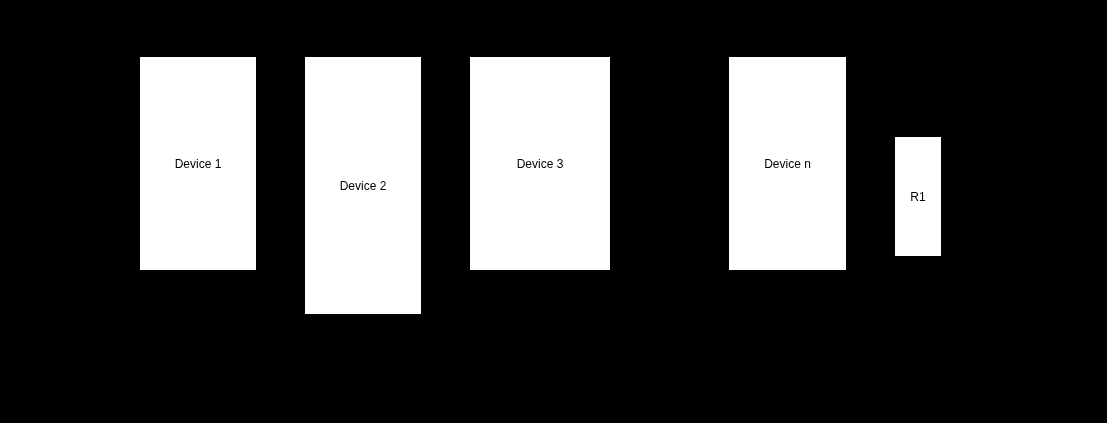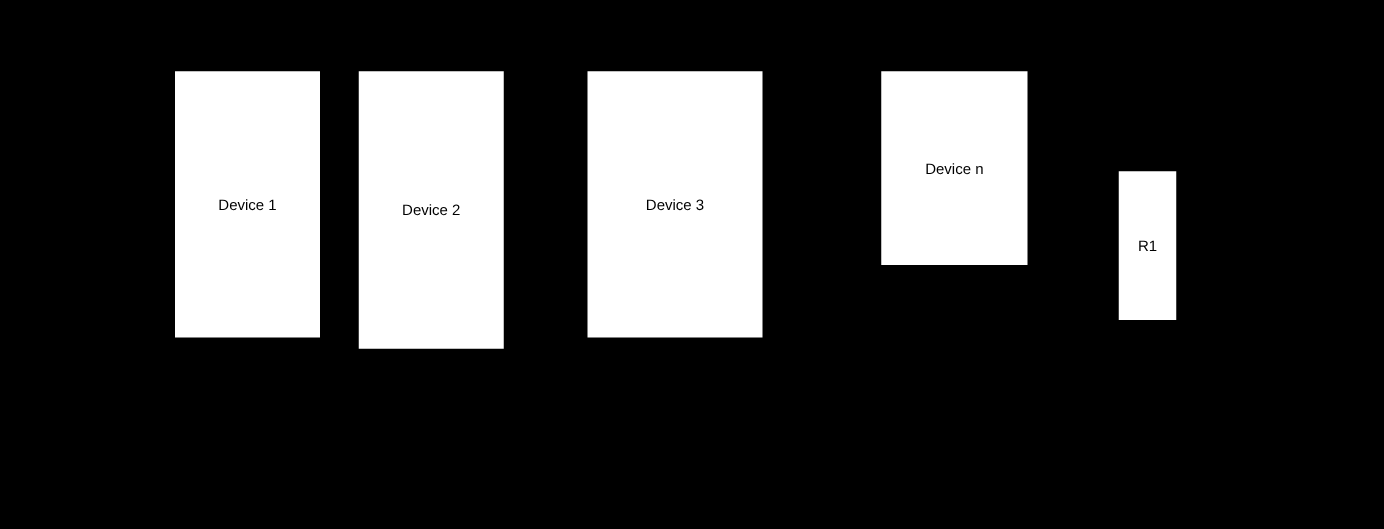--- a/index.html
+++ b/index.html
@@ -22,23 +22,23 @@
     display: flex;
     align-items: center;
     justify-content: center;
     text-align: left;
     font-size: 12px;
     line-height: 1;
     user-select: none;
   }
   
   .node.device-1 { left: 140px; top: 57px;  width: 116px; height: 213px; }
-  .node.device-2 { left: 287px; top: 57px;  width: 116px; height: 222px; }
+  .node.device-2 { left: 305px; top: 57px;  width: 116px; height: 257px; }
   .node.device-3 { left: 470px; top: 57px;  width: 140px; height: 213px; }
-  .node.device-n { left: 705px; top: 57px;  width: 117px; height: 155px; }
+  .node.device-n { left: 729px; top: 57px;  width: 117px; height: 213px; }
   
   .node.r1 { left: 895px; top: 104px; width: 46px; height: 119px; margin-top: 33px; }
   .node.r2 { left: 989px; top: 104px; width: 47px; height: 119px; }
 </style>
 </head>
 <body>
 
 <div class="canvas">
 
   <div class="node device-1">

